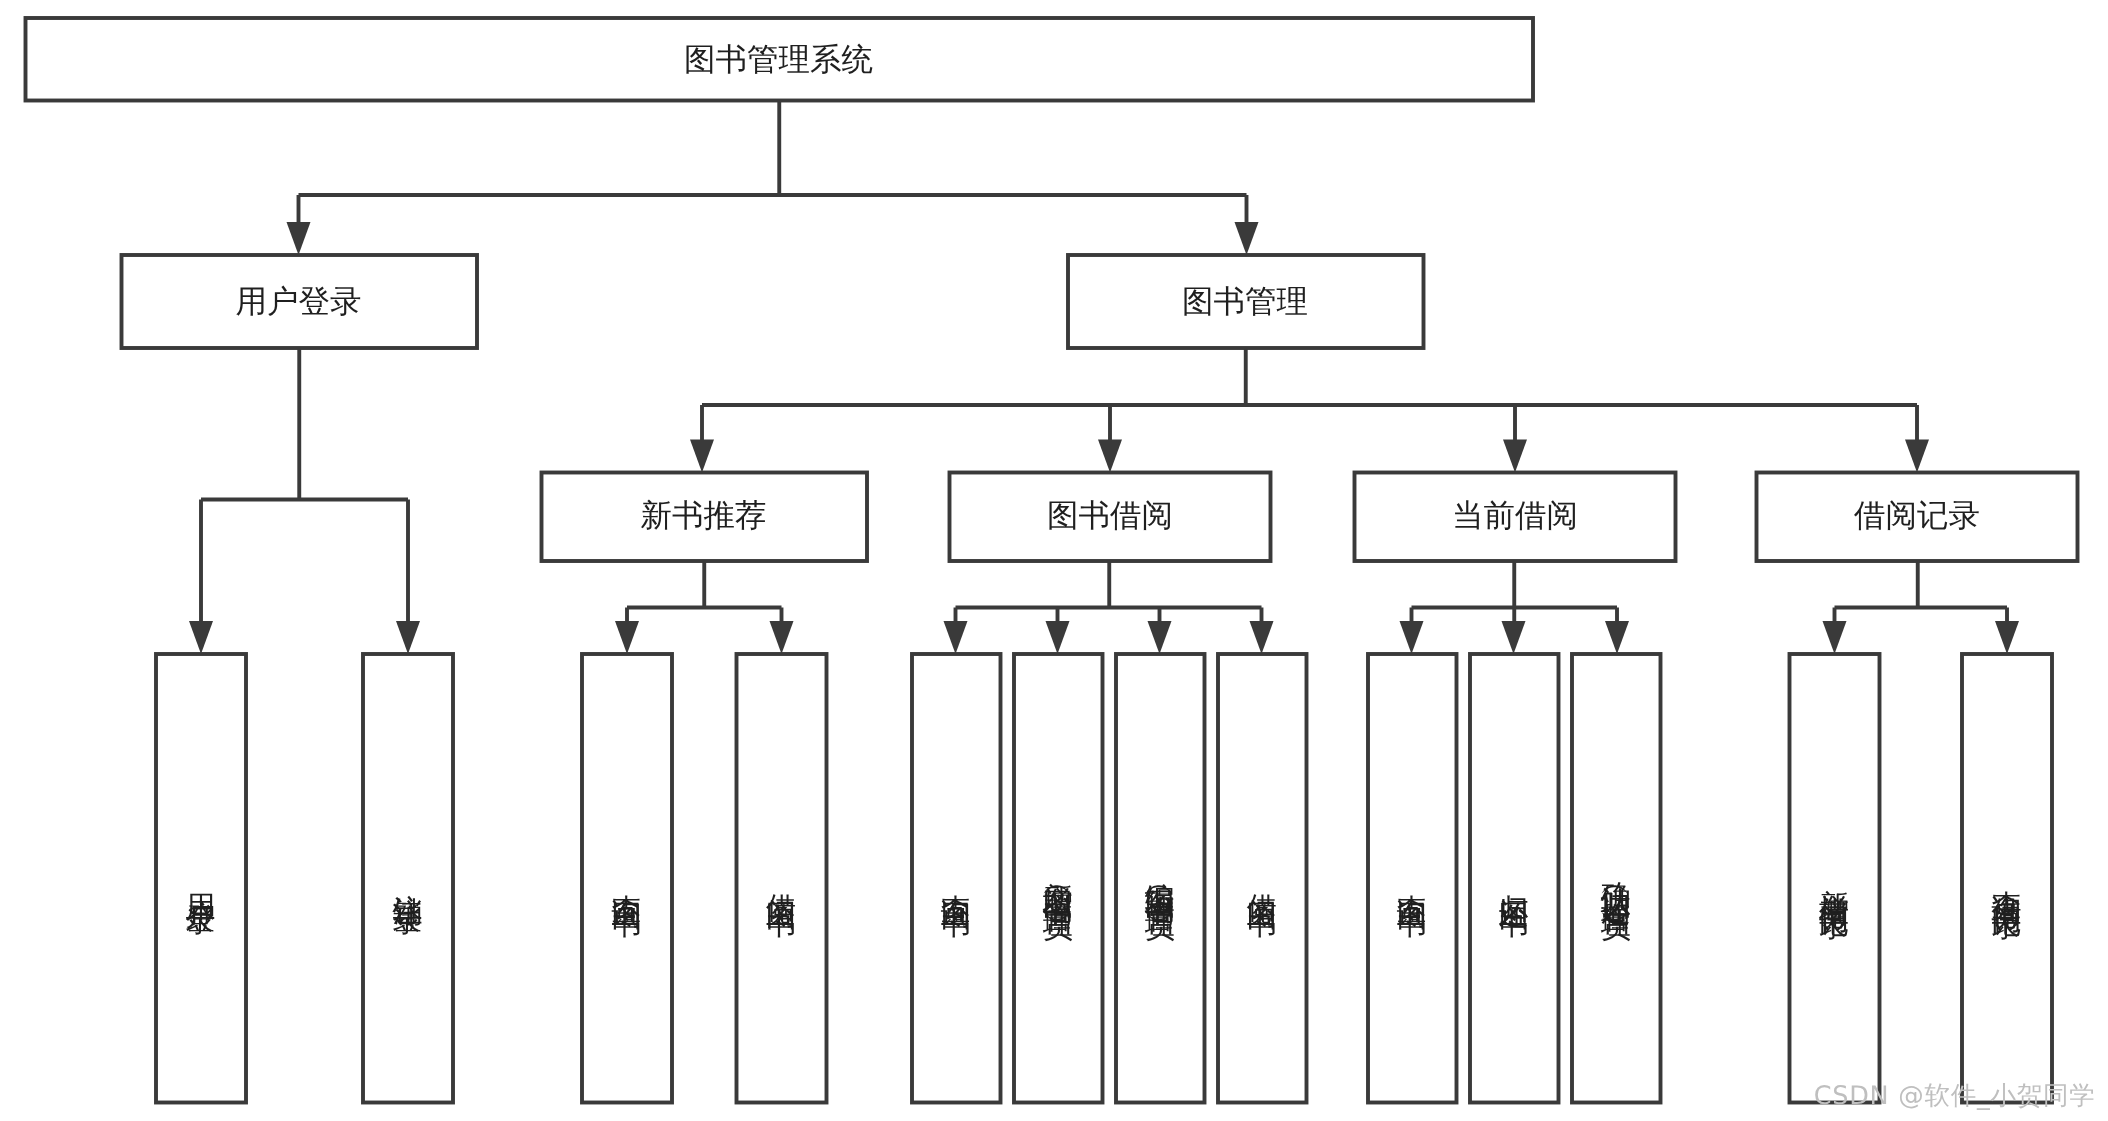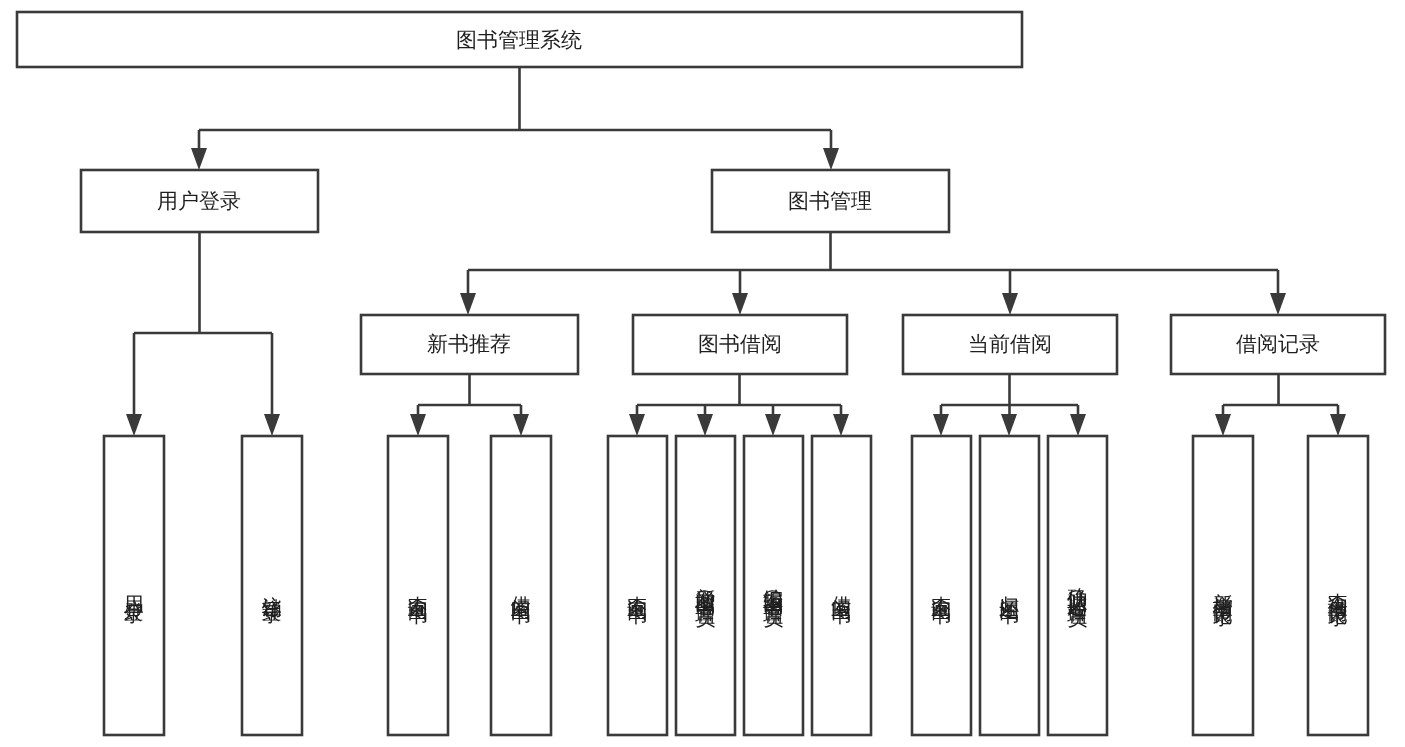--- a/index.html
+++ b/index.html
@@ -196,13 +196,14 @@
   <div class="node-label-v" style="left:744px; top:436px; width:59px; height:299px;">编辑图书（管理员）</div>
   <div class="node-label-v" style="left:812px; top:436px; width:59px; height:299px;">借阅图书</div>
 
   <div class="node-label-v" style="left:912px; top:436px; width:59px; height:299px;">查询图书</div>
   <div class="node-label-v" style="left:980px; top:436px; width:59px; height:299px;">归还图书</div>
   <div class="node-label-v" style="left:1048px; top:436px; width:59px; height:299px;">确认归还（管理员）</div>
 
   <div class="node-label-v" style="left:1193px; top:436px; width:60px; height:299px;">新增借阅记录</div>
   <div class="node-label-v" style="left:1308px; top:436px; width:60px; height:299px;">查询借阅记录</div>
 
+  <div class="watermark">CSDN @软件_小贺同学</div>
 </div>
 
 </body></html>

